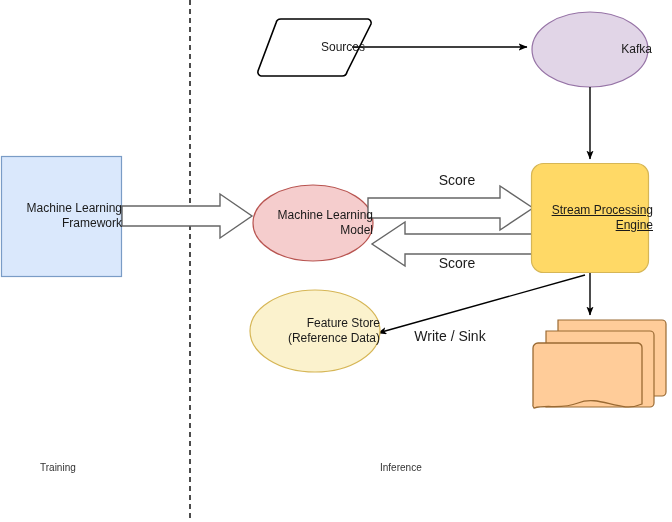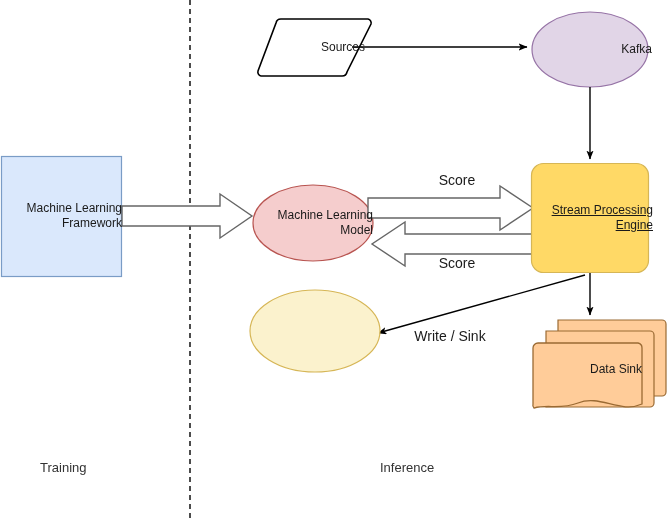--- a/index.html
+++ b/index.html
@@ -35,21 +35,21 @@
     position: absolute;
     text-align: center;
     color: #1a1a1a;
     font-size: 14px;
     line-height: 15px;
   }
   .zone-label {
     position: absolute;
     text-align: left;
     color: #333333;
-    font-size: 13px;
+    font-size: 10px;
     line-height: 14px;
   }
 </style>
 </head>
 <body>
 
 <div id="canvas">
 
   <svg width="672" height="522" viewBox="0 0 672 522">
     <defs>
@@ -100,22 +100,23 @@
   <div class="node-label" style="left:253px; top:208px; width:120px;">Machine Learning
 Model</div>
 
   <div class="node-label" style="left:265px; top:40px; width:100px;">Sources</div>
 
   <div class="node-label" style="left:532px; top:42px; width:120px;">Kafka</div>
 
   <div class="node-label" style="left:527px; top:203px; width:126px;text-decoration:underline;">Stream Processing
 Engine</div>
 
+  <div class="node-label" style="left:250px; top:316px; width:130px;">Feature Store
+(Reference Data)</div>
 
-  <div class="node-label" style="left:533px; top:362px; width:109px;">Data Sink</div>
 
   <div class="edge-label" style="left:417px; top:173px; width:80px;">Score</div>
 
   <div class="edge-label" style="left:417px; top:256px; width:80px;">Score</div>
 
   <div class="edge-label" style="left:395px; top:329px; width:110px;">Write / Sink</div>
 
   <div class="zone-label" style="left:40px; top:461px;">Training</div>
 
   <div class="zone-label" style="left:380px; top:461px;text-align:center;">Inference</div>

